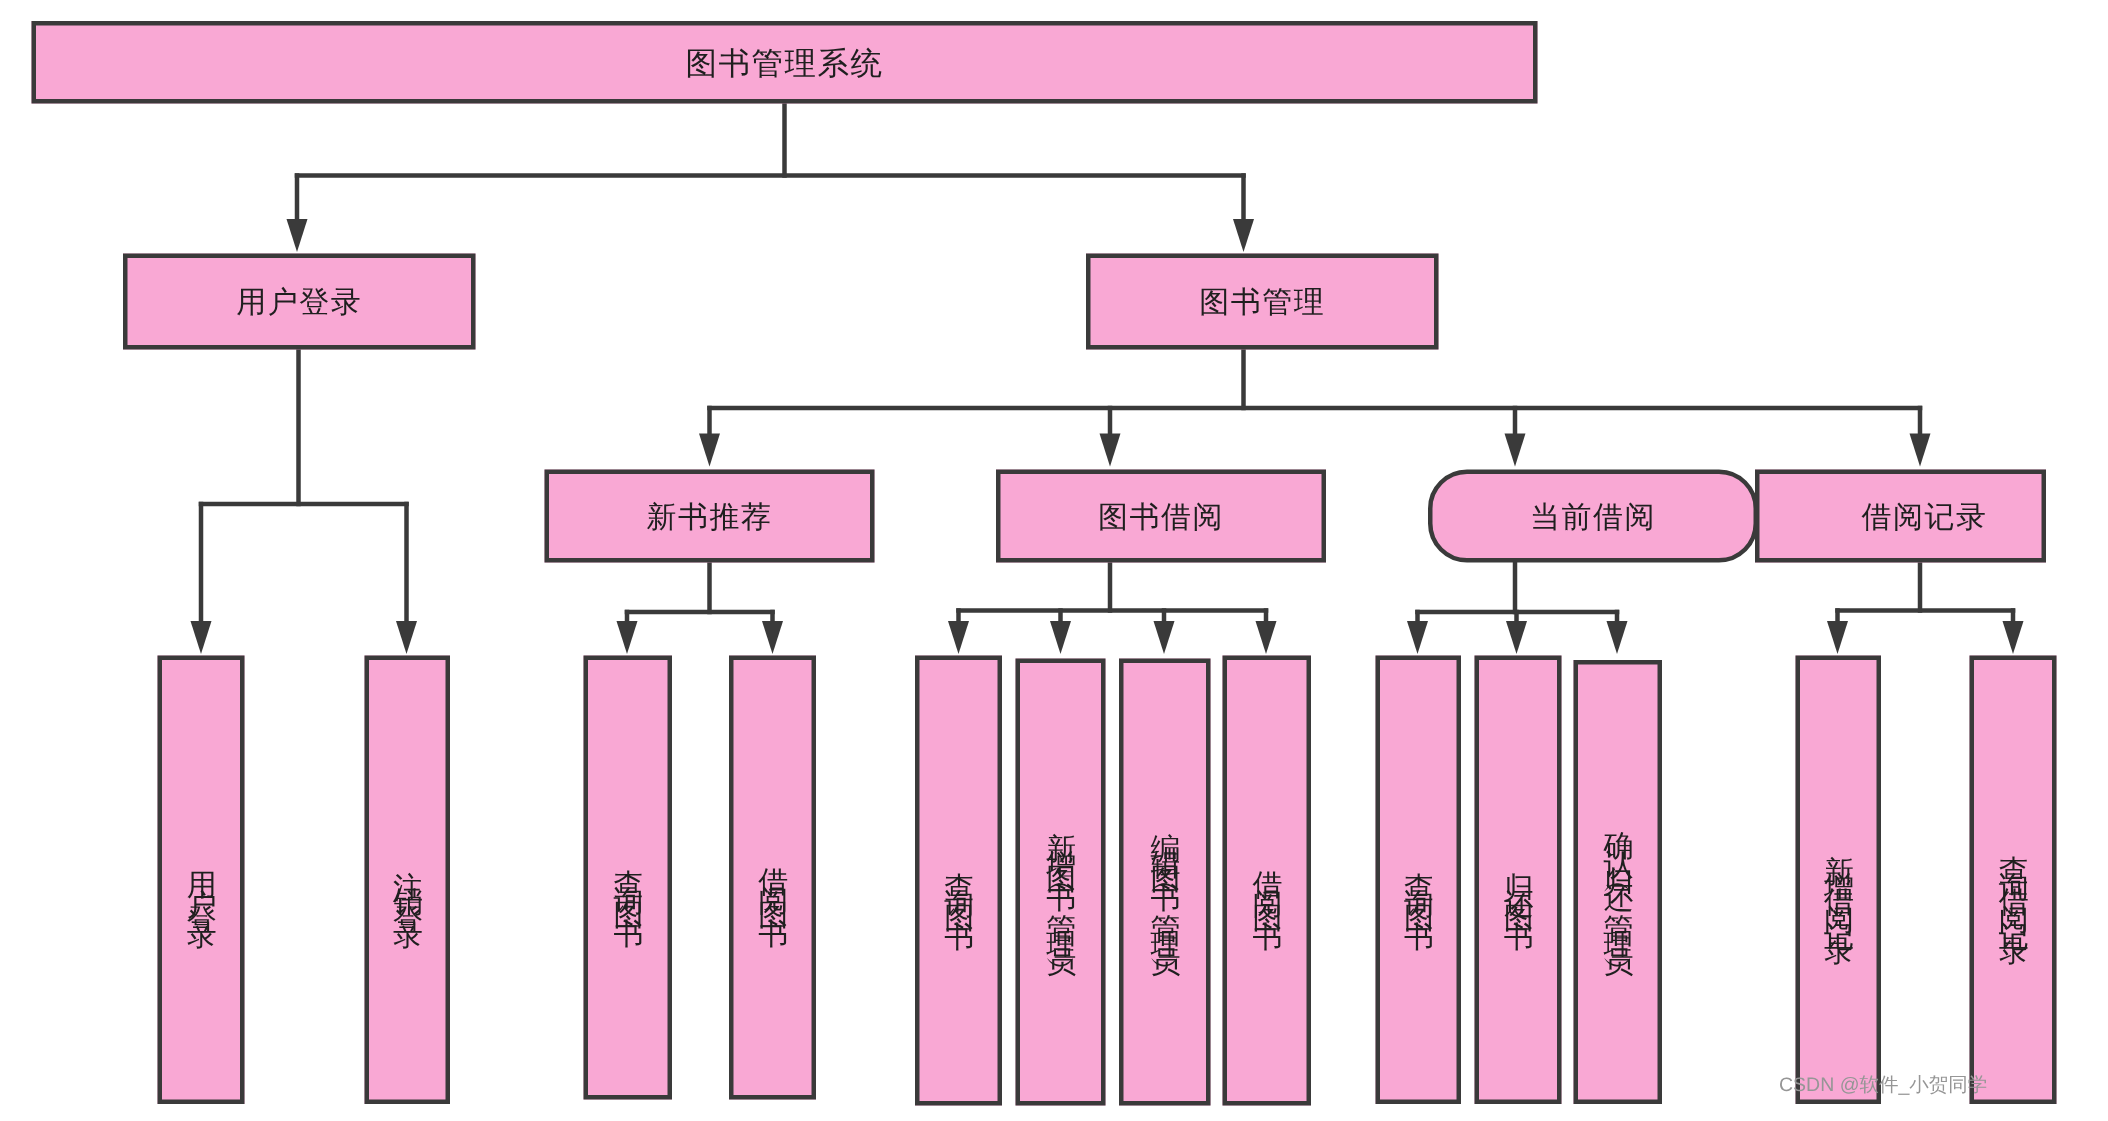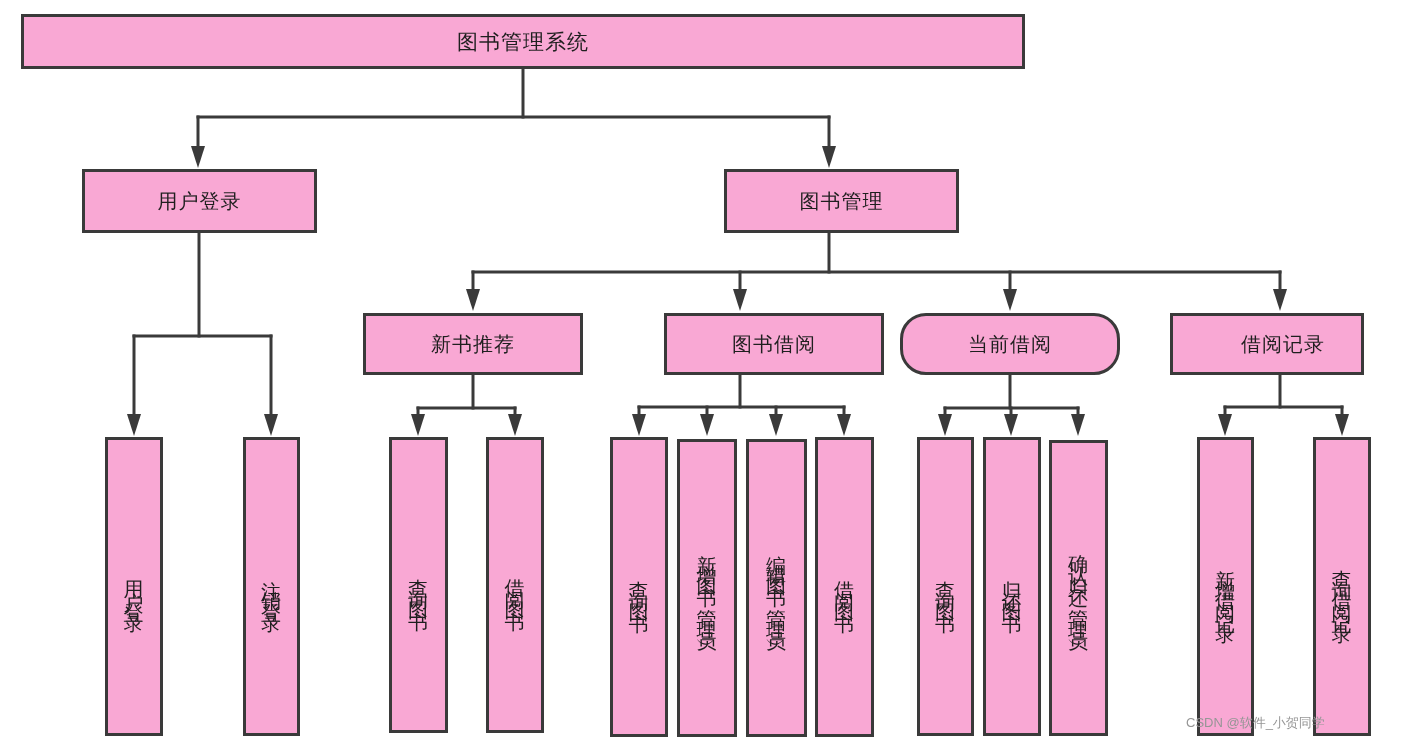--- a/index.html
+++ b/index.html
@@ -140,21 +140,21 @@
   <div class="box hbox" style="left:712px;top:169px;width:235px;height:64px;margin-left:12px;">
     <span class="label">图书管理</span>
   </div>
 
   <div class="box hbox" style="left:363px;top:313px;width:220px;height:62px;">
     <span class="label">新书推荐</span>
   </div>
   <div class="box hbox" style="left:664px;top:313px;width:220px;height:62px;">
     <span class="label">图书借阅</span>
   </div>
-  <div class="box hbox" style="left:900px;top:313px;width:220px;height:62px;border-radius:26px;">
+  <div class="box hbox" style="left:952px;top:313px;width:220px;height:62px;border-radius:26px;">
     <span class="label">当前借阅</span>
   </div>
   <div class="box hbox" style="left:1170px;top:313px;width:194px;height:62px;padding-left:32px;">
     <span class="label">借阅记录</span>
   </div>
 
   <div class="box vbox" style="left:105px;top:437px;width:58px;height:299px;">
     <span class="label">用户登录</span>
   </div>
   <div class="box vbox" style="left:243px;top:437px;width:57px;height:299px;">

